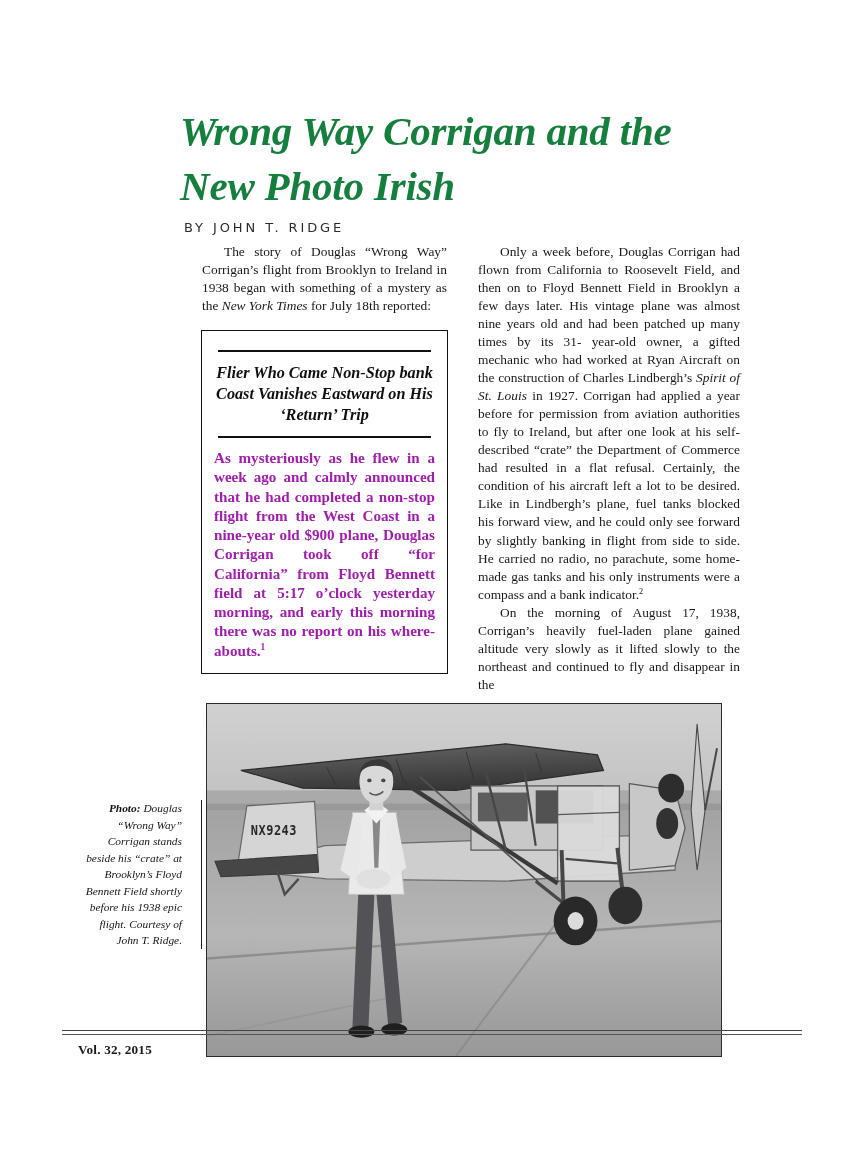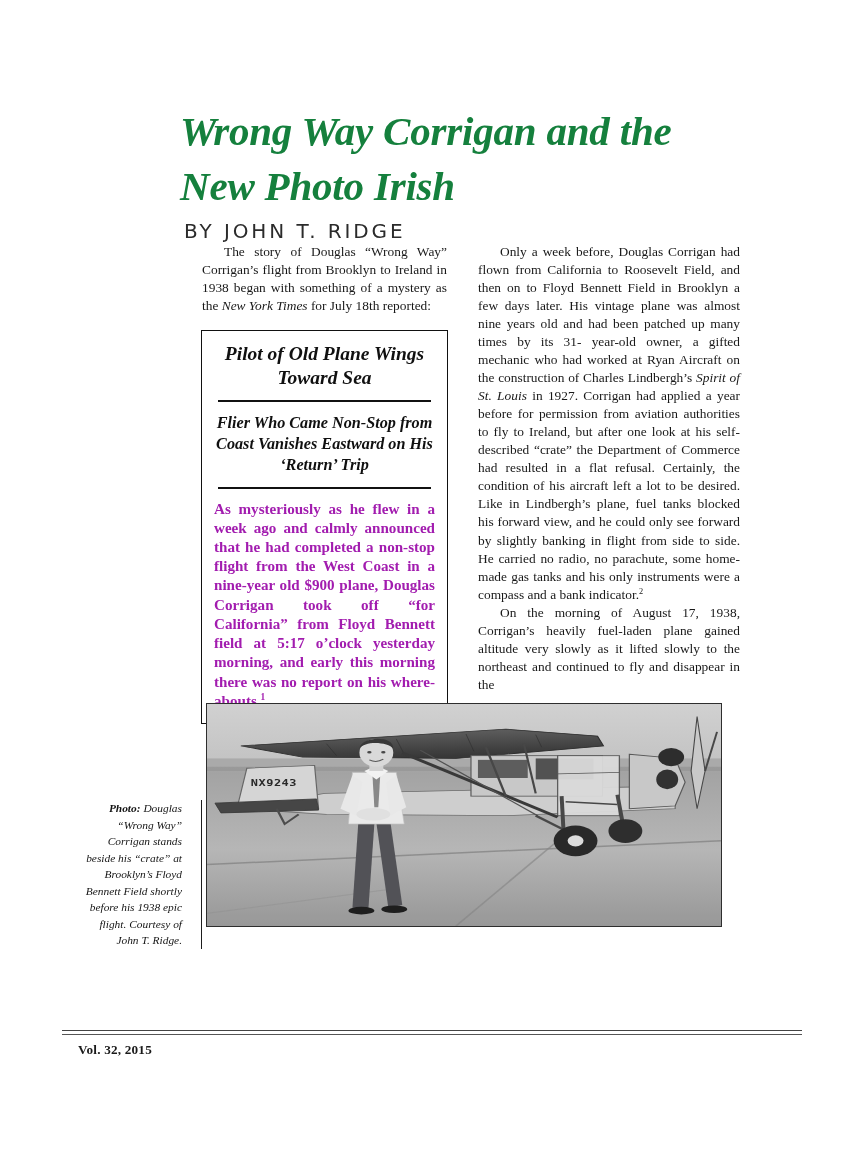--- a/index.html
+++ b/index.html
@@ -33,21 +33,21 @@
     font-style: italic;
     font-weight: 700;
     font-size: 41px;
     line-height: 1.33;
     letter-spacing: -0.2px;
     color: #15803d;
     margin: 0;
   }
   .byline {
     font-family: "DejaVu Sans", "Liberation Sans", sans-serif;
-    font-size: 20px;
+    font-size: 13px;
     font-weight: 500;
     letter-spacing: 2.9px;
     color: #2b2b2b;
     margin-top: 7px;
     margin-left: 4px;
     text-transform: uppercase;
     transform: scaleY(0.96);
     transform-origin: left top;
   }
 
@@ -129,21 +129,21 @@
     margin: 11px 0 0 0;
     word-spacing: 0.5px;
   }
 
   
   .photo-frame {
     position: absolute;
     left: 206px;
     top: 703px;
     width: 516px;
-    height: 224px;
+    height: 354px;
     border: 1.5px solid #2e2e2e;
     box-sizing: border-box;
     overflow: hidden;
     background: #b9b9b9;
   }
   .photo-frame svg {
     display: block;
     width: 100%;
     height: 100%;
   }
@@ -208,23 +208,22 @@
     <div class="byline">by John T. Ridge</div>
   </div>
 
   <div class="col col-left">
     <p class="indent">
       <span>The story of Douglas “Wrong Way” Corrigan’s flight from Brooklyn to Ireland in 1938 began with something of a mystery as the </span><i>New York Times</i><span> for July 18th reported:</span>
     </p>
   </div>
 
   <div class="clipping">
-    <div class="clip-head-1">Pilot of Old Plane Wings Toward Sea</div>
     <hr class="clip-rule">
-    <div class="clip-head-2">Flier Who Came Non-Stop from Coast Vanishes Eastward on His ‘Return’ Trip</div>
+    <div class="clip-head-2">Flier Who Came Non-Stop bank Coast Vanishes Eastward on His ‘Return’ Trip</div>
     <hr class="clip-rule">
     <div class="clip-body"><span>As mysteriously as he flew in a week ago and calmly announced that he had completed a non-stop flight from the West Coast in a nine-year old $900 plane, Douglas Corrigan took off “for California” from Floyd Bennett field at 5:17 o’clock yesterday morning, and early this morning there was no report on his where-abouts.</span><sup>1</sup></div>
   </div>
 
   <div class="col col-right">
     <p class="indent"><span>Only a week before, Douglas Corrigan had flown from California to Roosevelt Field, and then on to Floyd Bennett Field in Brooklyn a few days later. His vintage plane was almost nine years old and had been patched up many times by its 31- year-old owner, a gifted mechanic who had worked at Ryan Aircraft on the construction of Charles Lindbergh’s </span><i>Spirit of St. Louis</i><span> in 1927. Corrigan had applied a year before for permission from aviation authorities to fly to Ireland, but after one look at his self-described “crate” the Department of Commerce had resulted in a flat refusal. Certainly, the condition of his aircraft left a lot to be desired. Like in Lindbergh’s plane, fuel tanks blocked his forward view, and he could only see forward by slightly banking in flight from side to side. He carried no radio, no parachute, some home-made gas tanks and his only instruments were a compass and a bank indicator.</span><sup>2</sup></p>
     <p class="indent">On the morning of August 17, 1938, Corrigan’s heavily fuel-laden plane gained altitude very slowly as it lifted slowly to the northeast and continued to fly and disappear in the</p>
   </div>
 
   <div class="photo-frame">

